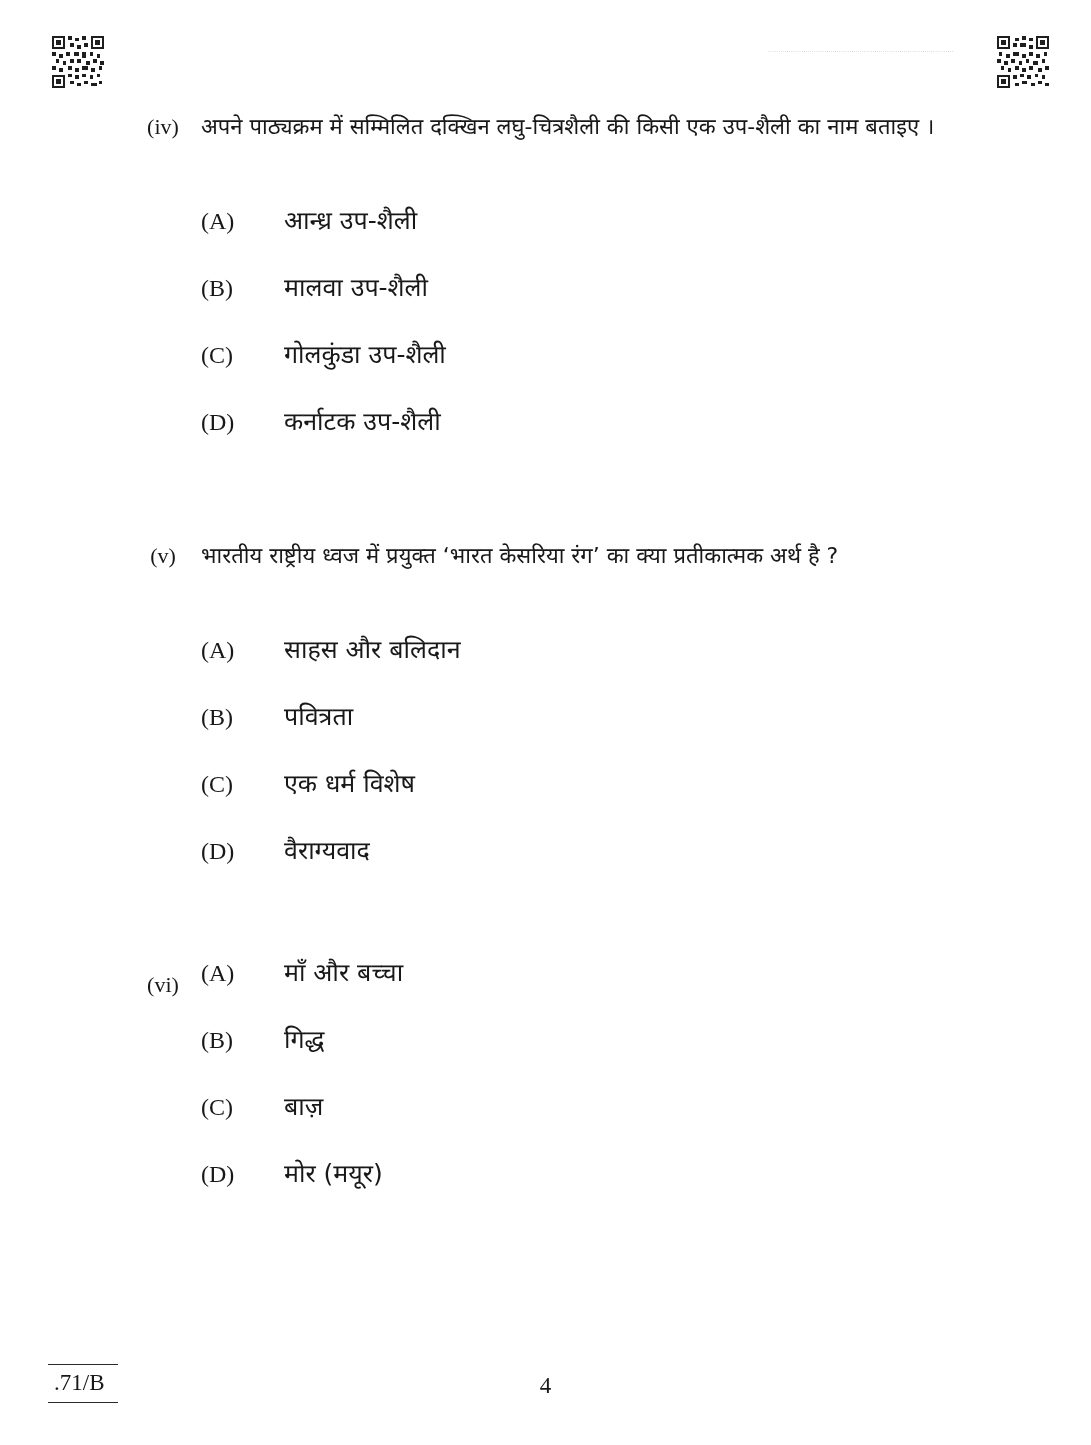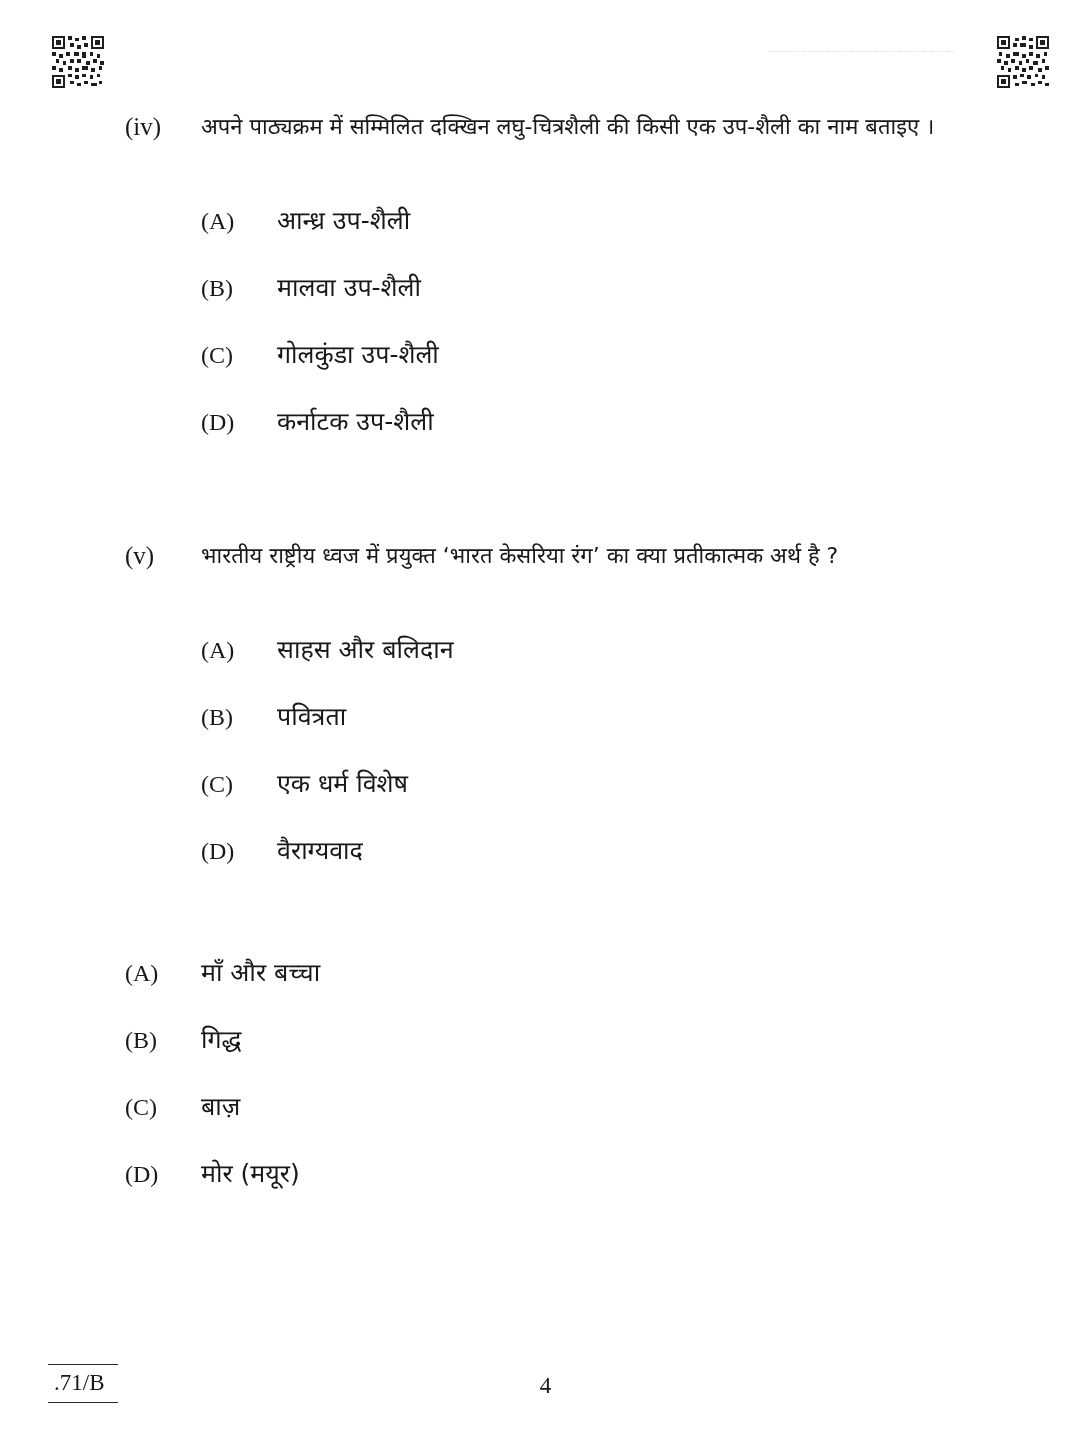--- a/index.html
+++ b/index.html
@@ -43,22 +43,23 @@
     left: 125px;
     width: 886px;
   }
 
   .question { display: flex; margin-bottom: 92px; }
   .question:last-child { margin-bottom: 0; }
 
   .q-num {
     flex: 0 0 76px;
     font-family: "Liberation Serif", "DejaVu Serif", "DejaVu Sans", serif;
-    font-size: 25px;
+    font-size: 22px;
     line-height: 54px;
+    text-align: center;
   }
 
   .q-body { flex: 1; max-width: 790px; }
 
   .q-text {
     font-size: 22px;
     line-height: 54px;
     text-align: justify;
     margin-bottom: 52px;
   }
@@ -73,20 +74,21 @@
   .opt-label {
     flex: 0 0 76px;
     font-family: "Liberation Serif", "DejaVu Serif", "DejaVu Sans", serif;
     font-size: 24px;
     line-height: 30px;
   }
 
   .opt-text {
     font-size: 25px;
     line-height: 30px;
+    margin-left: 7px;
   }
 
   
   .footer-code {
     position: absolute;
     left: 48px;
     bottom: 42px;
     font-family: Liberation Serif, serif;
     font-size: 23px;
     padding: 5px 14px 6px 6px;
@@ -171,20 +173,21 @@
         <span class="opt-text">एक धर्म विशेष</span>
       </div>
       <div class="option">
         <span class="opt-label">(D)</span>
         <span class="opt-text">वैराग्यवाद</span>
       </div>
     </div>
   </div>
 
   <div class="question">
+    <div class="q-num">(vi)</div>
     <div class="q-body">
       <div class="option">
         <span class="opt-label">(A)</span>
         <span class="opt-text">माँ और बच्चा</span>
       </div>
       <div class="option">
         <span class="opt-label">(B)</span>
         <span class="opt-text">गिद्ध</span>
       </div>
       <div class="option">

